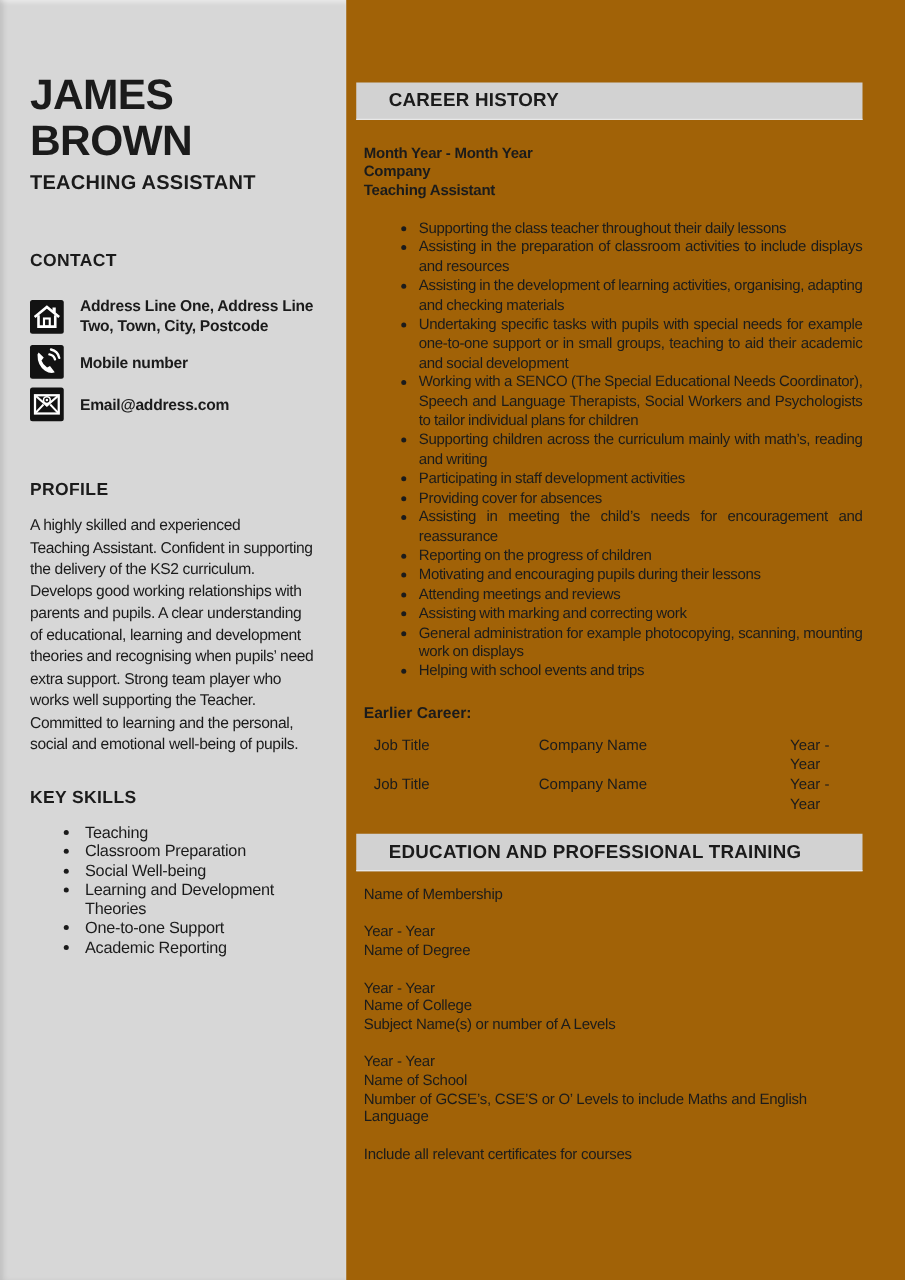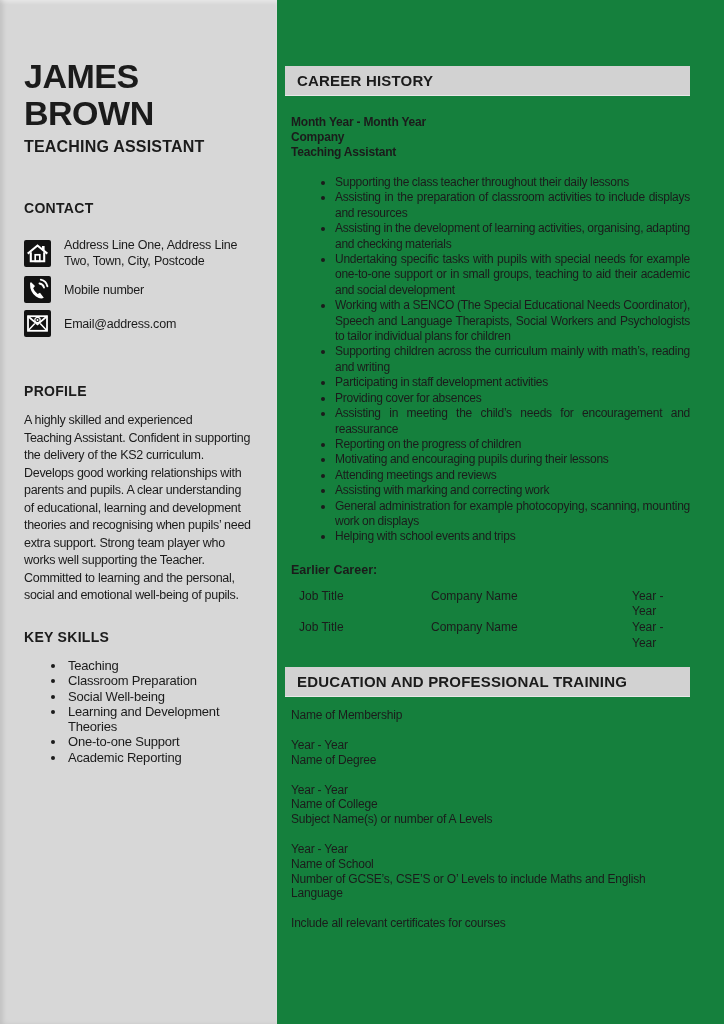--- a/index.html
+++ b/index.html
@@ -1,55 +1,55 @@
 <!DOCTYPE html>
 <html><head>
 <meta charset="utf-8">
 <style>
   * { margin:0; padding:0; box-sizing:border-box; }
   html,body { background:#ffffff; }
   .page {
-    position:relative; width:724px; height:1024px; background:#15803d;
+    position:relative; width:724px; height:1024px; background:#a16207;
     font-family:"Liberation Sans", sans-serif; color:#1b1b1b;
     display:flex; overflow:hidden; margin:0 auto;
   }
   
   .sidebar {
     width:277px; flex-shrink:0; height:100%;
     background:#d7d7d7; padding:0 24px;
     box-shadow: inset 4px 0 6px -3px rgba(0,0,0,0.18), inset 0 3px 4px -2px rgba(255,255,255,0.8);
   }
   .name { font-size:34px; font-weight:bold; letter-spacing:-0.5px; line-height:1.08; margin-top:58px; }
   .job-title-side { font-size:16px; font-weight:bold; letter-spacing:0.2px; margin-top:7px; }
   .side-heading { font-size:14px; font-weight:bold; letter-spacing:0.3px; }
   .contact-heading { margin-top:44px; }
   .contact-list { margin-top:21px; }
   .contact-row { display:flex; align-items:center; gap:13px; margin-bottom:7px; }
   .cicon {
     width:27px; height:27px; background:#121212; border-radius:2px;
     display:flex; align-items:center; justify-content:center; flex-shrink:0;
   }
   .cicon svg { display:block; }
-  .contact-text { font-size:12.5px; line-height:16px; letter-spacing:-0.2px; }
+  .contact-text { font-size:12.5px; line-height:16px; letter-spacing:-0.2px;font-weight:bold; }
   .profile-heading { margin-top:46px; }
   .profile-text {
     margin-top:13px; font-size:12.5px; line-height:17.5px;
     letter-spacing:-0.3px; white-space:pre-line;
   }
   .skills-heading { margin-top:24px; }
   .skills-list {
     margin-top:13px; padding-left:42px; font-size:13px;
     line-height:15.3px; letter-spacing:-0.2px; list-style:disc outside;
   }
   .skills-list li { padding-left:2px; }
   
   .main { flex:1; padding:0 34px 0 8px; }
   .section-bar {
     background:#d2d2d2; height:30px; display:flex; align-items:center;
-    padding-left:12px; font-size:15px; font-weight:bold; letter-spacing:0.2px;
+    padding-left:26px; font-size:15px; font-weight:bold; letter-spacing:0.2px;
     border-bottom:1px solid #e8e8e8;
   }
   .bar-career { margin-top:66px; }
   .job-block { margin-top:19px; font-size:12px; font-weight:bold; line-height:15px; letter-spacing:-0.2px; padding-left:6px; }
   .duties {
     margin-top:15px; margin-left:28px; padding-left:22px;
     font-size:12px; line-height:15.4px; letter-spacing:-0.25px; word-spacing:-0.4px;
     text-align:justify; list-style:disc outside;
   }
   .earlier-heading { margin-top:18px; font-size:12.5px; font-weight:bold; padding-left:6px; }

